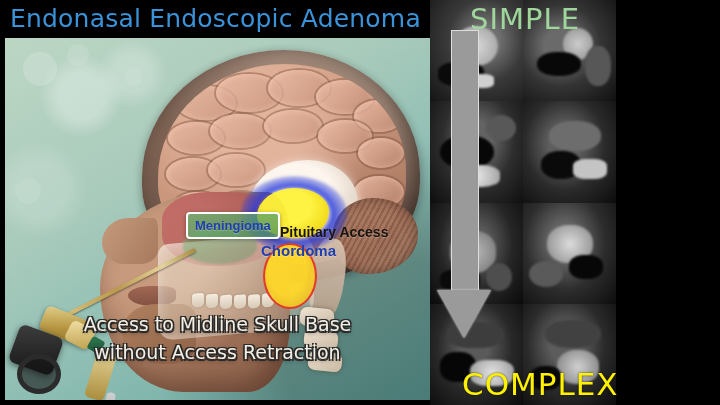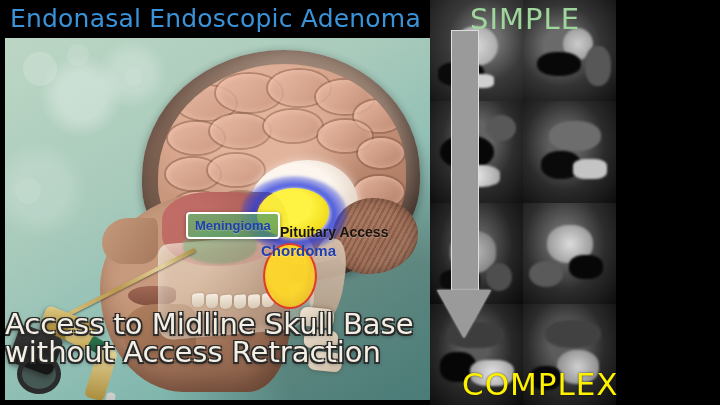--- a/index.html
+++ b/index.html
@@ -222,22 +222,22 @@
     box-shadow:0 1px 4px rgba(0,0,0,.35);
   }
   #lbl-mening{
     font-size:13px;font-weight:700;color:#1b3fae;white-space:nowrap;
     font-family:"Liberation Sans",sans-serif;
     text-shadow:0 1px 1px rgba(255,255,255,.3);
   }
 
   
   #caption{
-    position:absolute;left:0;top:272px;width:425px;
-    font-family:"DejaVu Sans",sans-serif;font-size:29px;line-height:28px;
+    position:absolute;left:0;top:272px;width:425px;text-align:center;
+    font-family:"DejaVu Sans",sans-serif;font-size:19px;line-height:28px;
     color:#f3efe4;
     text-shadow:
       -1.5px -1.5px 0 #2a2a2a, 1.5px -1.5px 0 #2a2a2a,
       -1.5px  1.5px 0 #2a2a2a, 1.5px  1.5px 0 #2a2a2a,
        0 2px 4px rgba(0,0,0,.55);
   }
   #caption div{display:block;}
 
   
   #mri{

